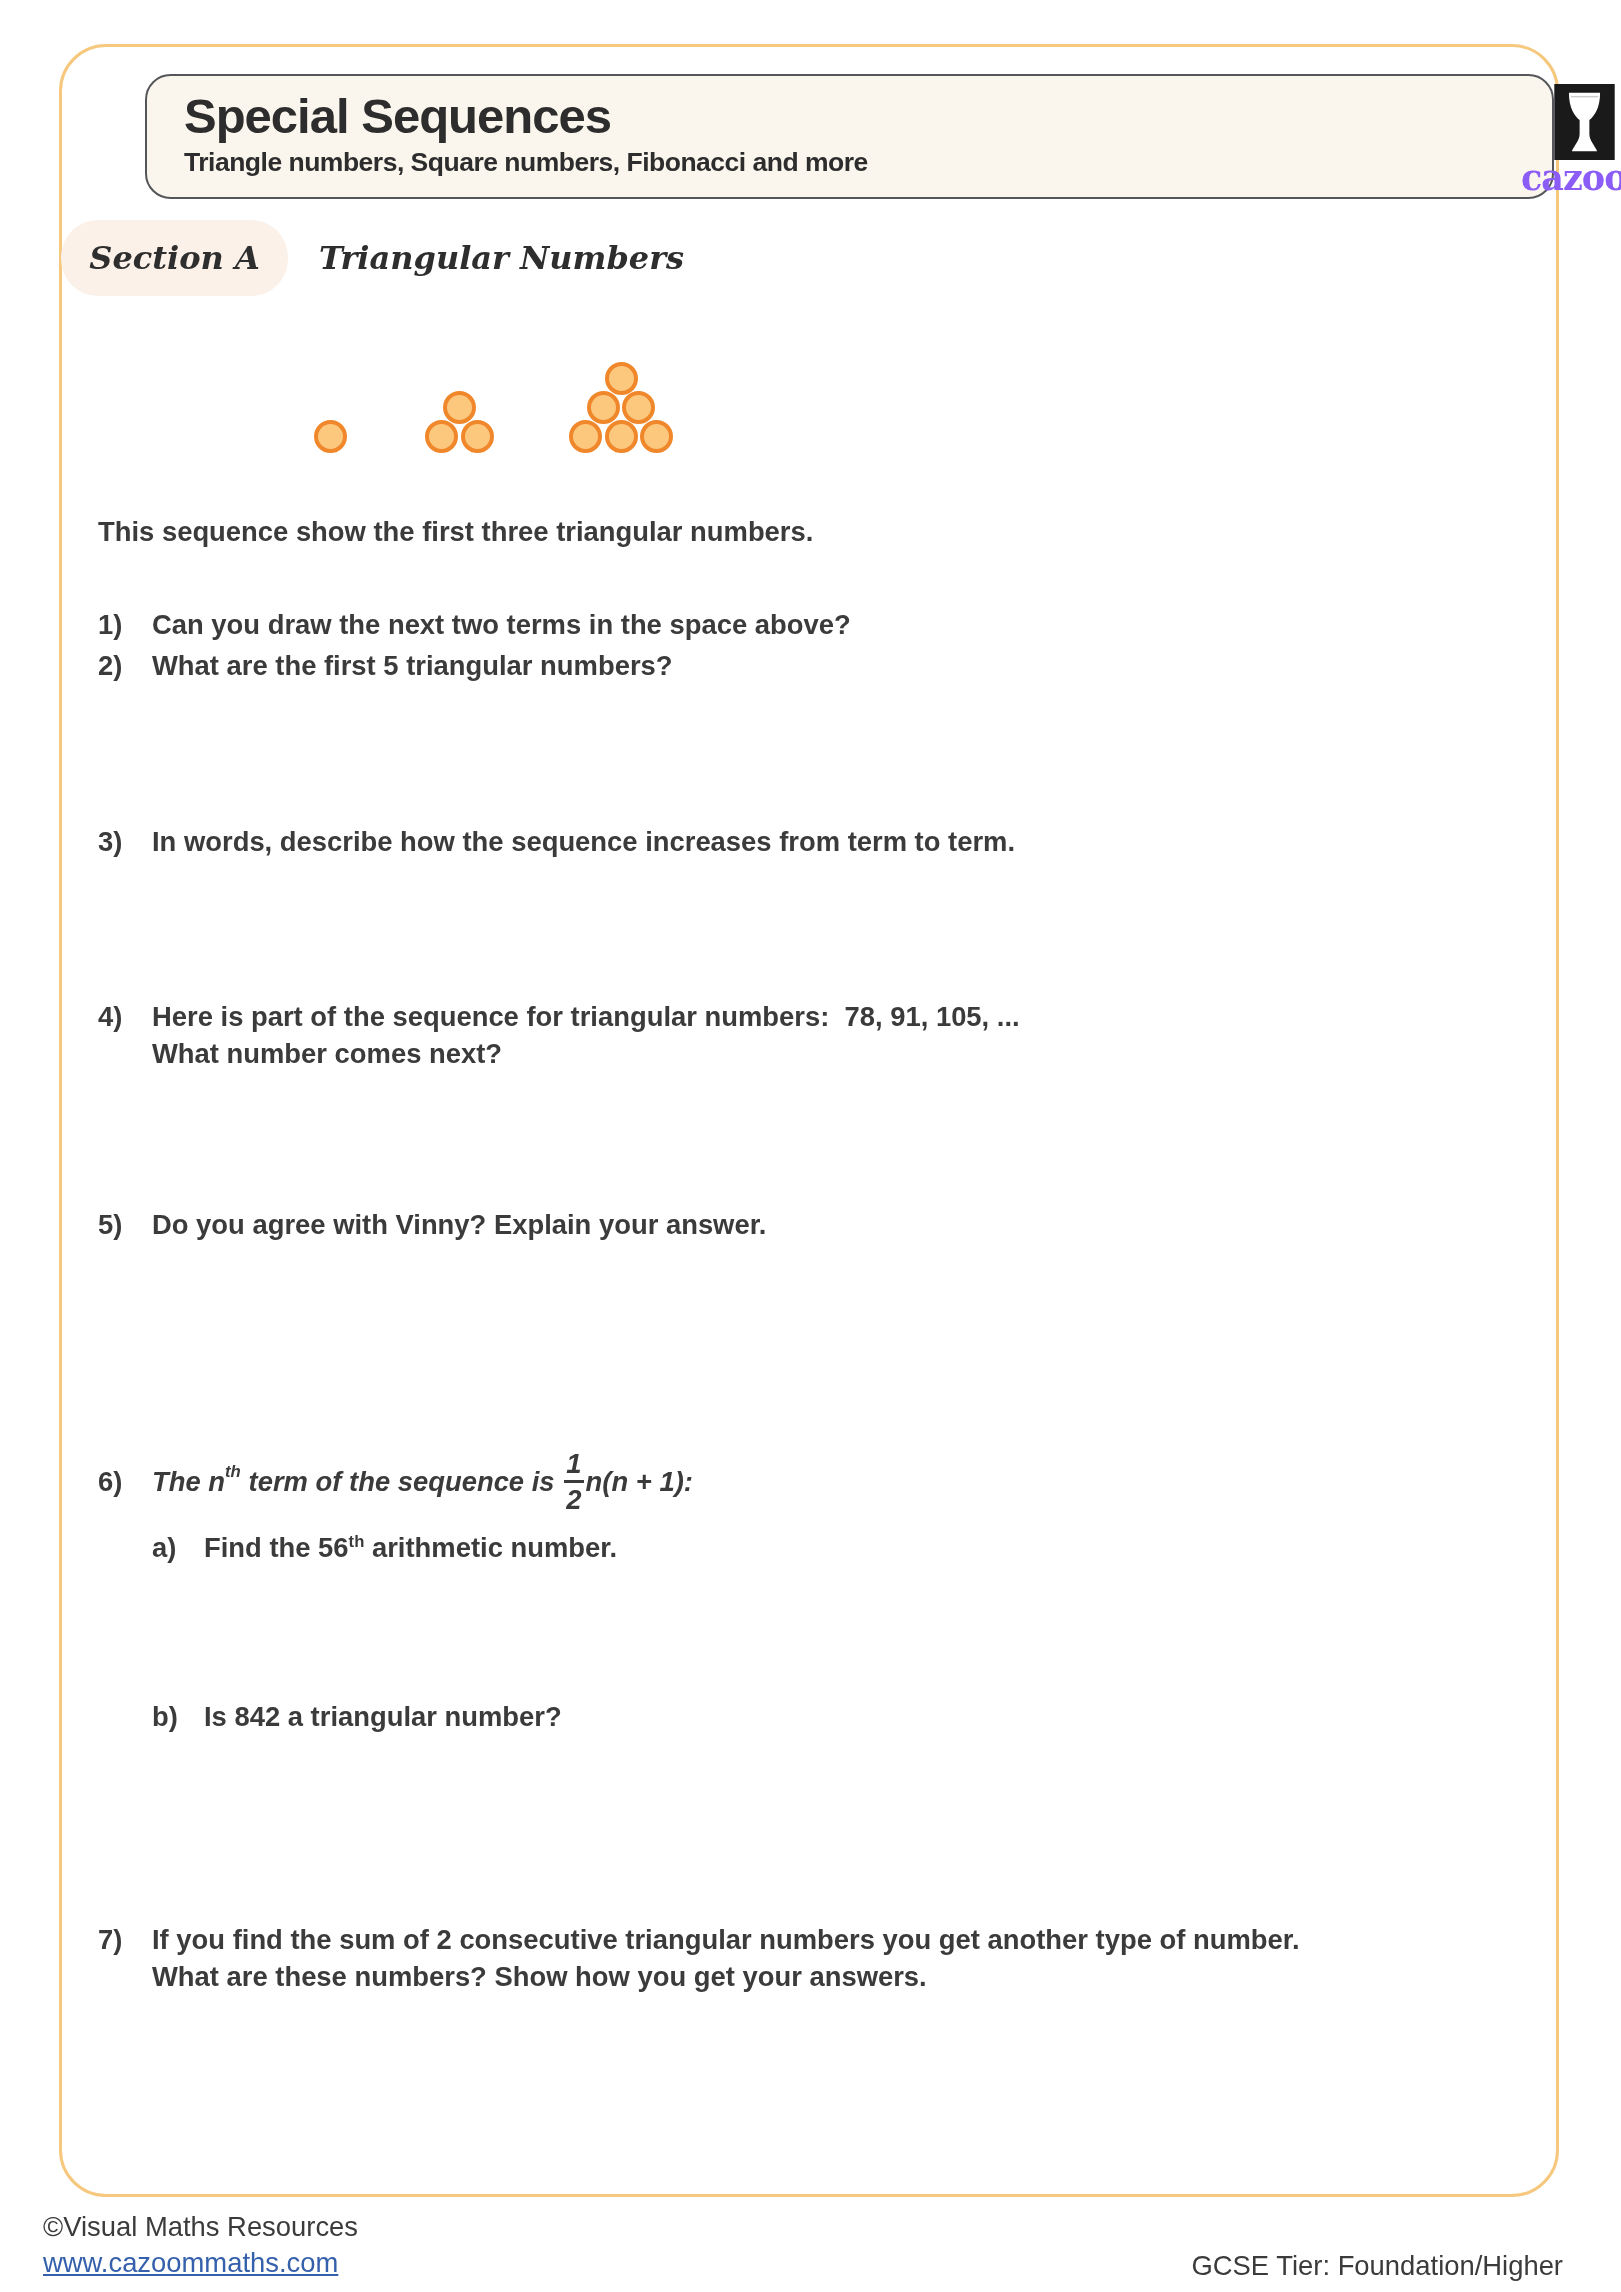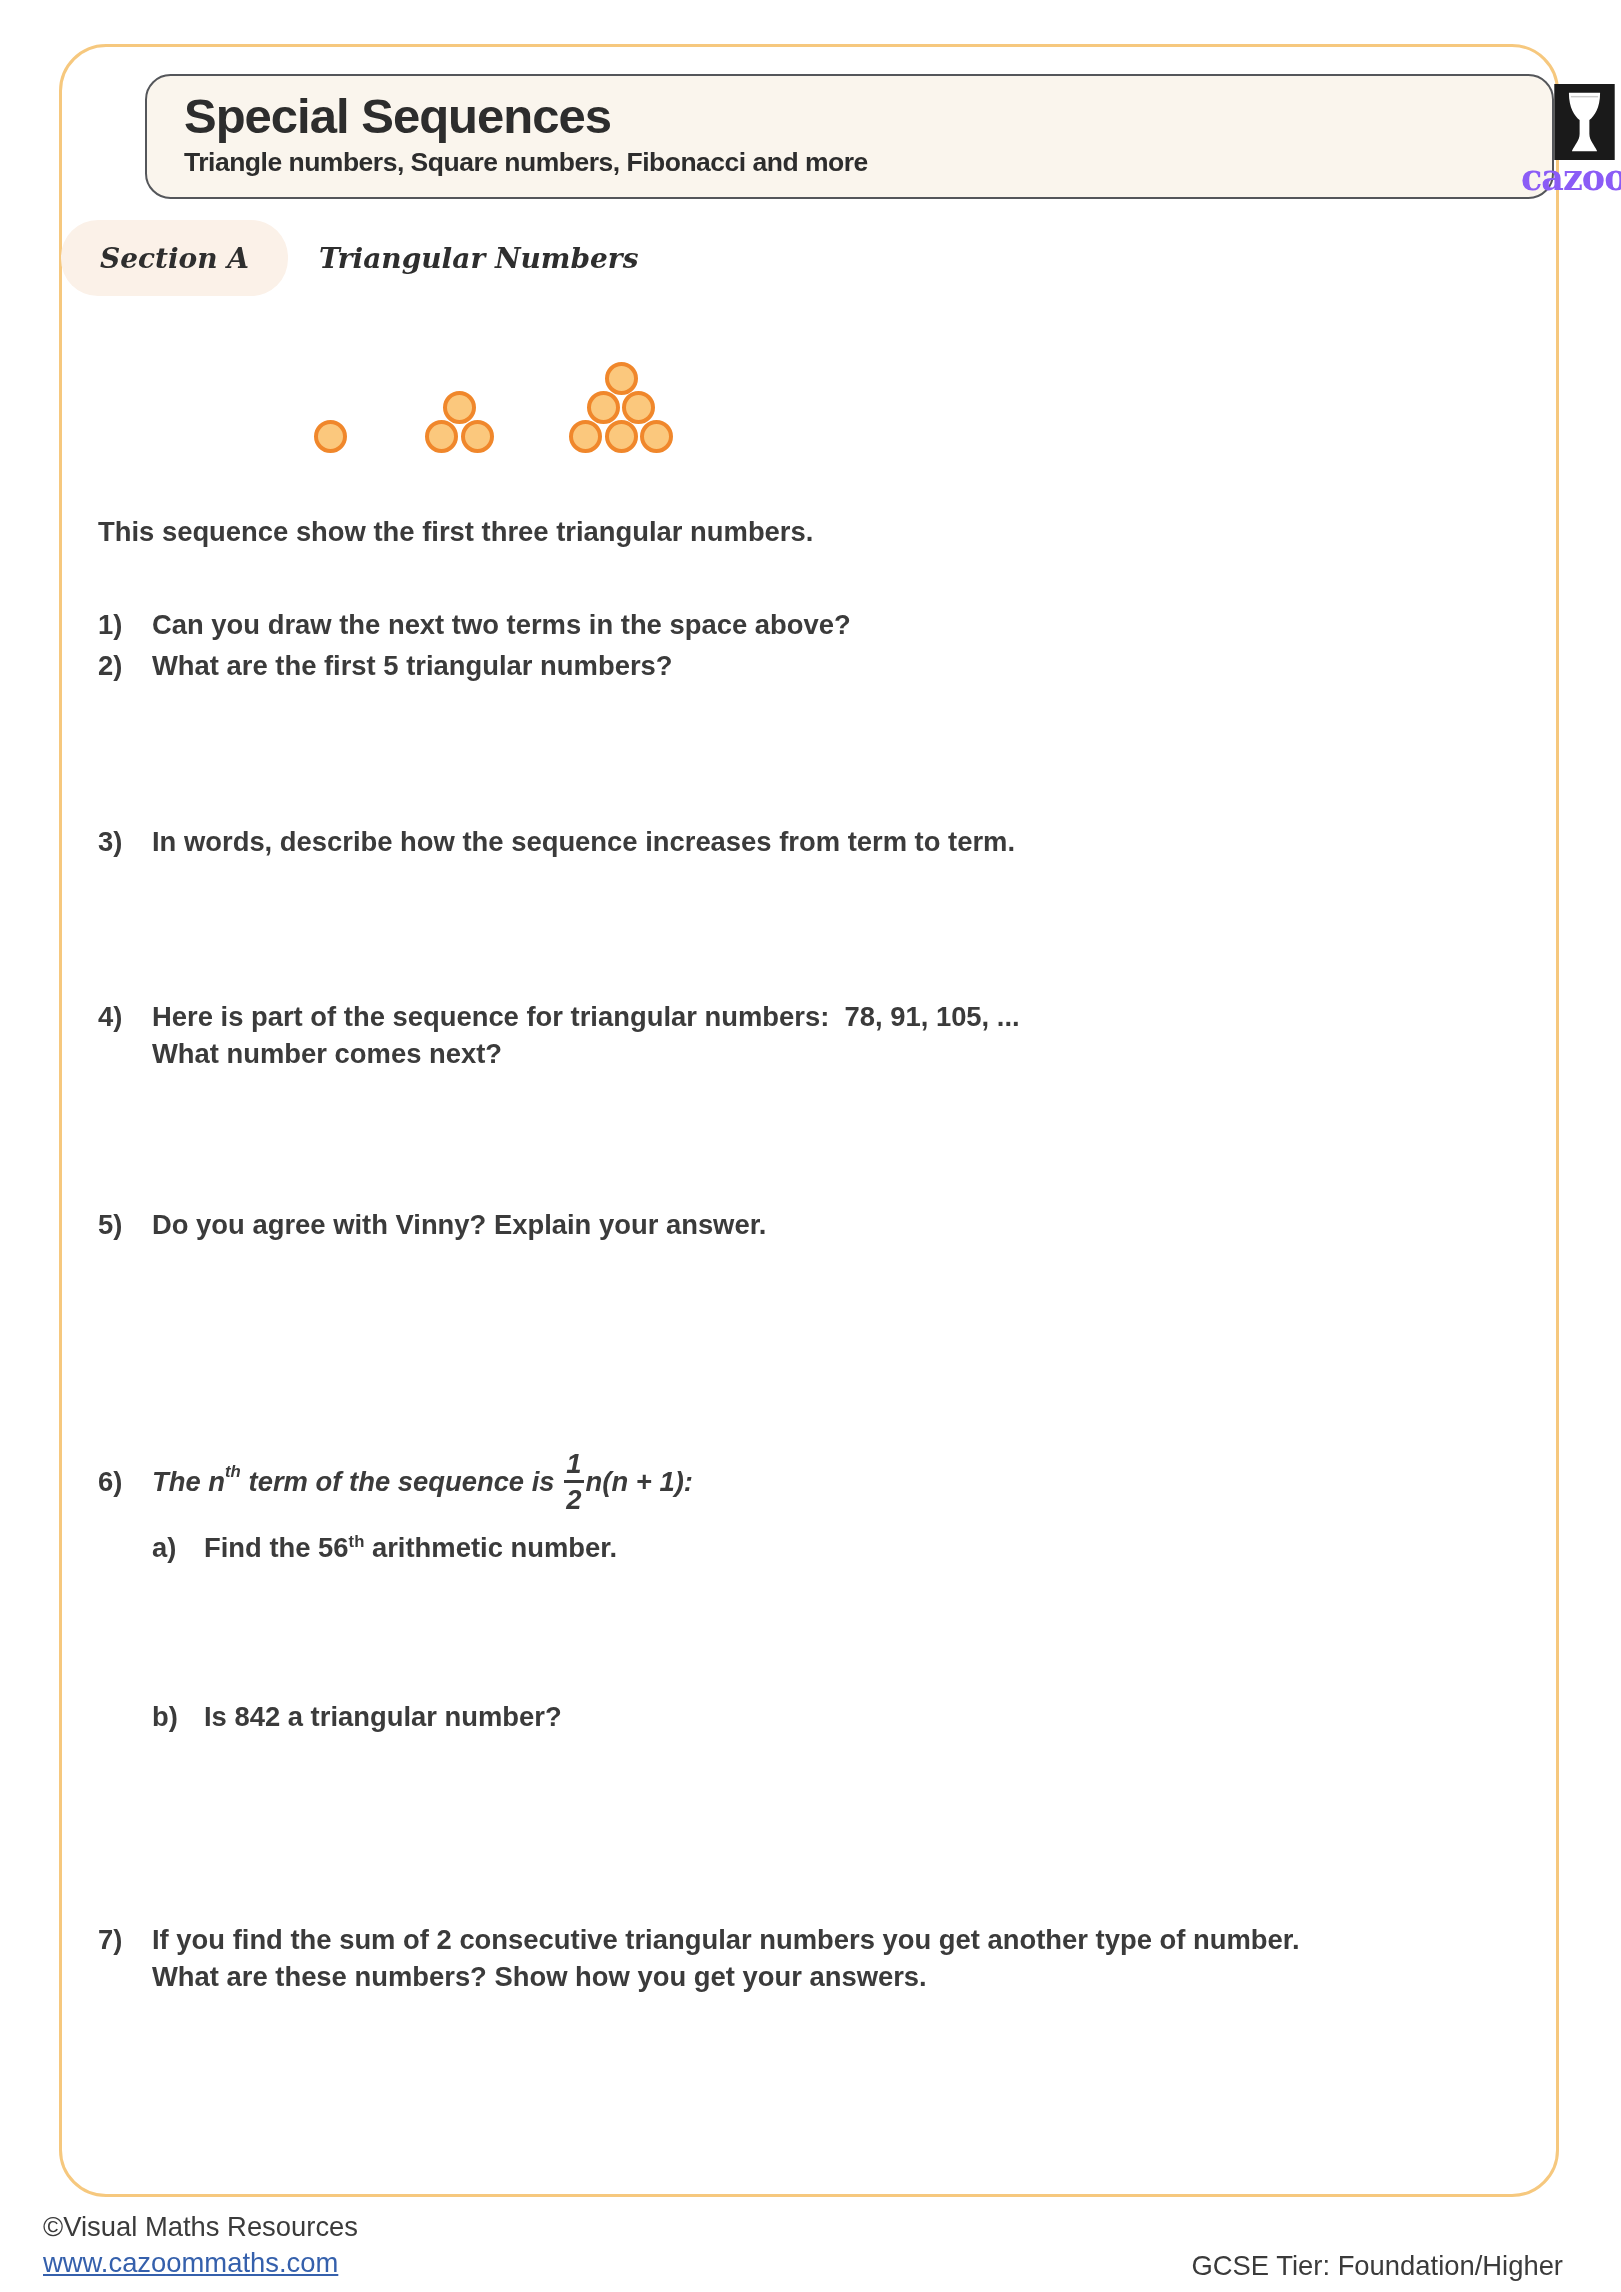--- a/index.html
+++ b/index.html
@@ -32,21 +32,21 @@
     font-family:"DejaVu Serif", serif; font-weight:bold; font-size:35px;
     color:#8b5cf6; letter-spacing:-1px; margin-top:0px; line-height:1;
   }
   
   .section-pill {
     position:absolute; left:61px; top:220px; width:227px; height:76px;
     background:#FBF1E8; border-radius:37px; display:flex; align-items:center; justify-content:center;
   }
   .serif-head {
     font-family:"DejaVu Serif", serif; font-weight:bold; font-style:italic;
-    font-size:28px; color:#2e2e2e; white-space:nowrap;
+    font-size:32px; color:#2e2e2e; white-space:nowrap;
   }
   .section-title { position:absolute; left:319px; top:220px; height:76px; display:flex; align-items:center; }
   
   #diagram { position:absolute; left:0; top:0; width:100%; height:100%; pointer-events:none; }
   .dot { position:absolute; border-radius:50%; border:4.9px solid; box-sizing:border-box; }
   
   .intro { position:absolute; left:98px; top:516px; font-size:27.4px; font-weight:bold; white-space:nowrap; }
   .q { position:absolute; left:98px; display:flex; }
   .qnum { flex:none; width:54px; font-size:27.4px; font-weight:bold; line-height:37px; }
   .qtext { font-size:27.4px; font-weight:bold; line-height:37px; white-space:nowrap; }

